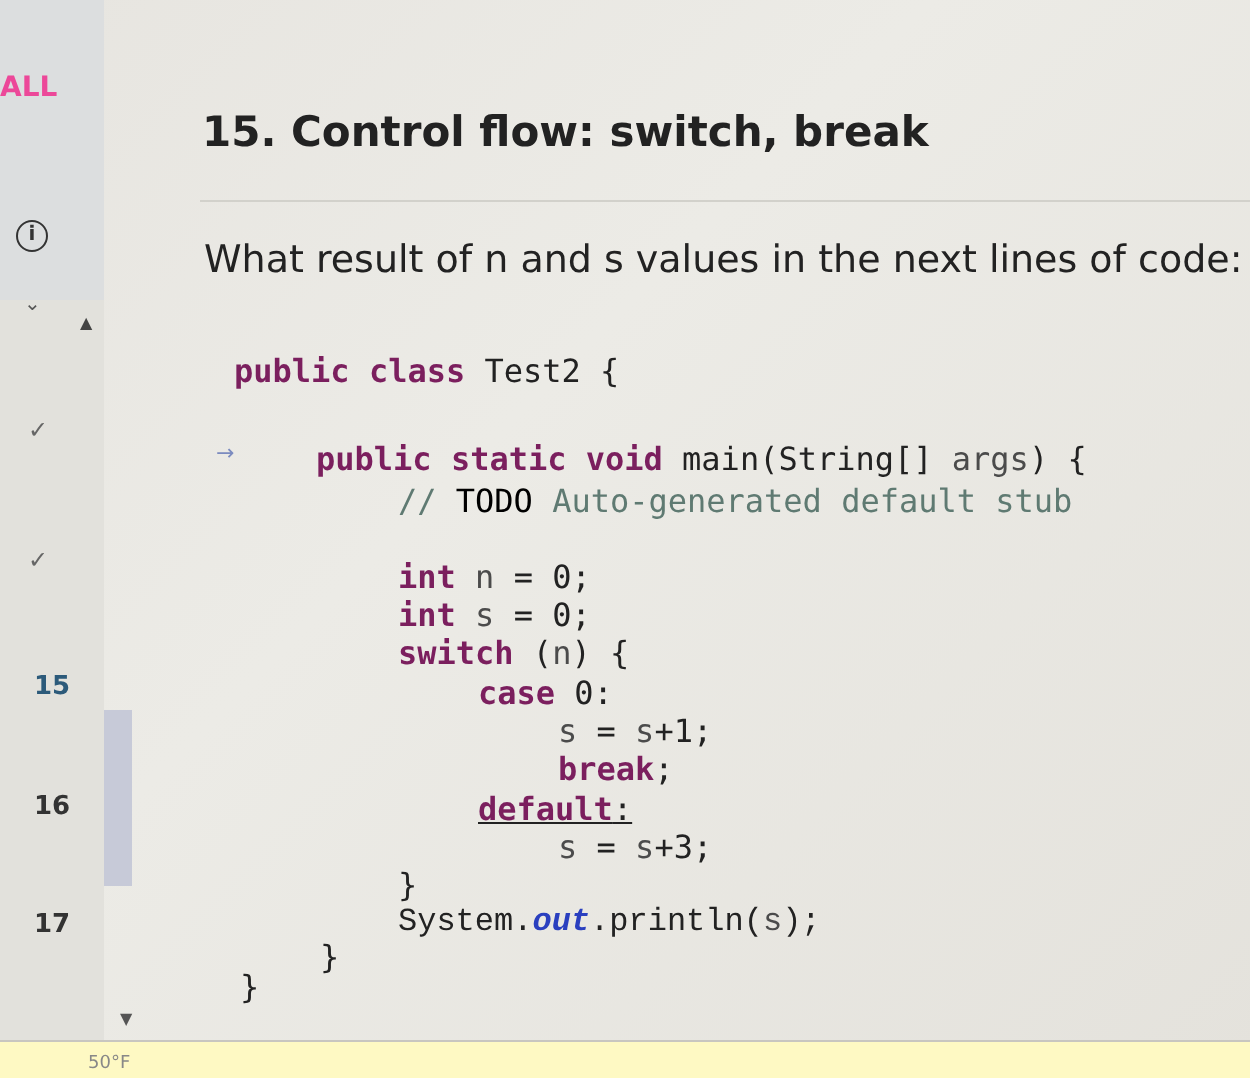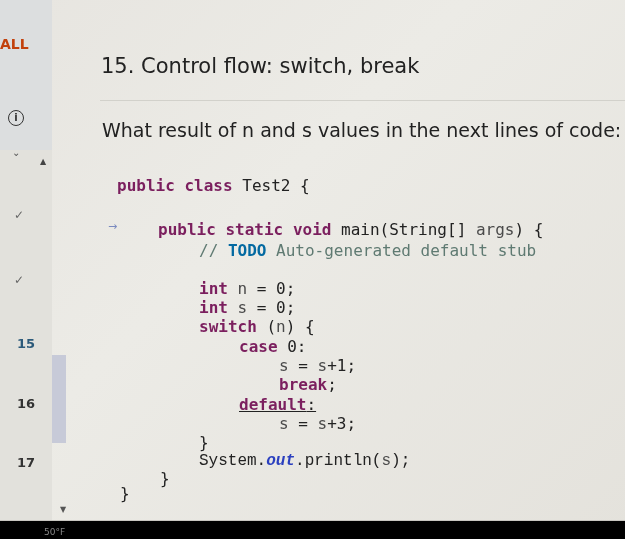--- a/index.html
+++ b/index.html
@@ -10,50 +10,50 @@
   }
   .sidebar {
     position:absolute; left:0; top:0; width:52px; height:150px;
     background:#dcdedf;
   }
   .sidebar-lower {
     position:absolute; left:0; top:150px; width:52px; height:389px;
     background:#e2e1dc;
   }
   .all-label {
-    position:absolute; left:0; top:36px; font-weight:bold; font-size:14px; color:#c2410c;
+    position:absolute; left:0; top:36px; font-weight:bold; font-size:14px; color:#ec4899;
   }
   .info-icon {
     position:absolute; left:8px; top:110px; width:14px; height:14px; border:1.5px solid #333;
     border-radius:50%; font-size:10px; line-height:14px; text-align:center; color:#333; font-weight:bold;
   }
   .chev-down { position:absolute; left:12px; top:147px; font-size:10px; color:#555; }
   .chev-up { position:absolute; left:40px; top:157px; font-size:8px; color:#444; }
   .check { position:absolute; left:14px; font-size:12px; color:#666; }
   .line-num { position:absolute; left:17px; font-size:13px; font-weight:bold; color:#333; }
   .line-num.blue { color:#2c5a7a; }
   .change-bar { position:absolute; left:52px; top:355px; width:14px; height:88px; background:#c7cad8; }
   .title {
-    position:absolute; left:101px; top:54px; font-size:21px; font-weight:normal; color:#222;
+    position:absolute; left:101px; top:54px; font-size:21px; font-weight:bold; color:#222;
   }
   .divider { position:absolute; left:100px; right:0; top:100px; height:1px; background:#d2d1cb; }
   .question {
     position:absolute; left:102px; top:119px; font-size:19px; color:#222;
   }
   .code {
     position:absolute; font-family:"DejaVu Sans Mono", monospace; font-size:16px; color:#222;
     white-space:pre; line-height:19.3px;
   }
   .kw { color:#7b1f5e; font-weight:bold; }
   .cm { color:#5f7a72; }
-  .todo { color:#0369a1; font-weight:bold; }
+  .todo { color:#000000; font-weight:normal; }
   .var { color:#4b4b4b;margin-top:29px; }
   .field { color:#2a3fbf; font-style:italic; font-weight:bold; }
   .arrow-marker { position:absolute; left:108px; top:220px; font-size:11px; color:#7b8bbf; }
-  .bottom-bar { position:absolute; left:0; right:0; bottom:0; height:18px; border-top:1px solid #c8c6c0; background:#000000; }
+  .bottom-bar { position:absolute; left:0; right:0; bottom:0; height:18px; border-top:1px solid #c8c6c0; background:#fef9c3; }
   .status-text { position:absolute; left:44px; bottom:2px; font-size:9px; color:#888; }
   .chev-small { position:absolute; left:60px; top:505px; font-size:8px; color:#555; }
 </style>
 </head>
 <body>
 
 <div class="sidebar"></div>
 <div class="sidebar-lower"></div>
 
 <div class="all-label">ALL</div>

